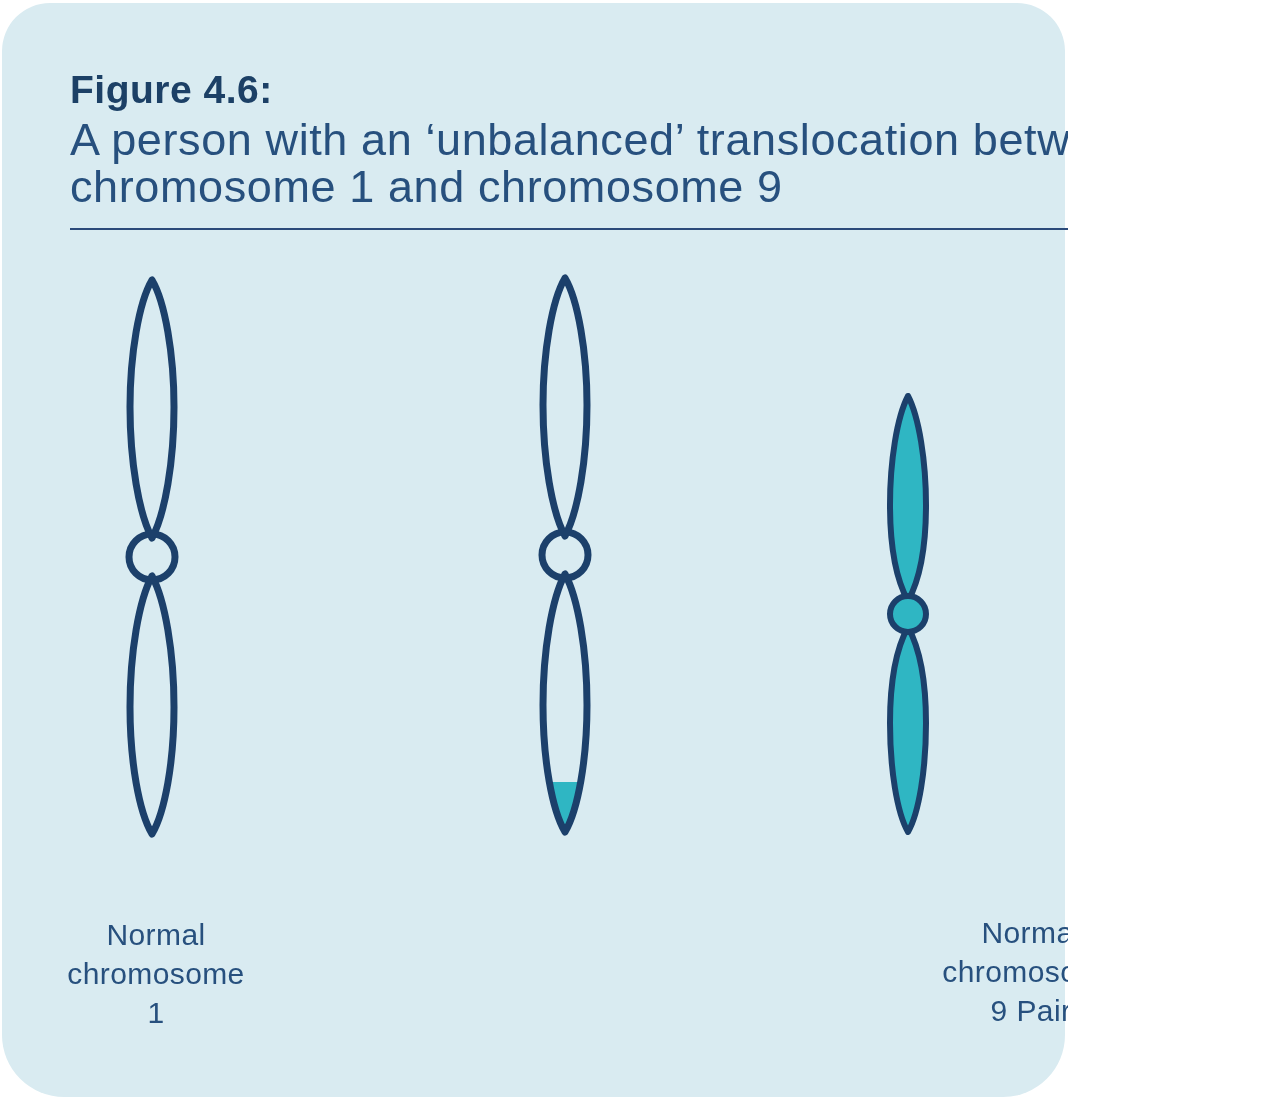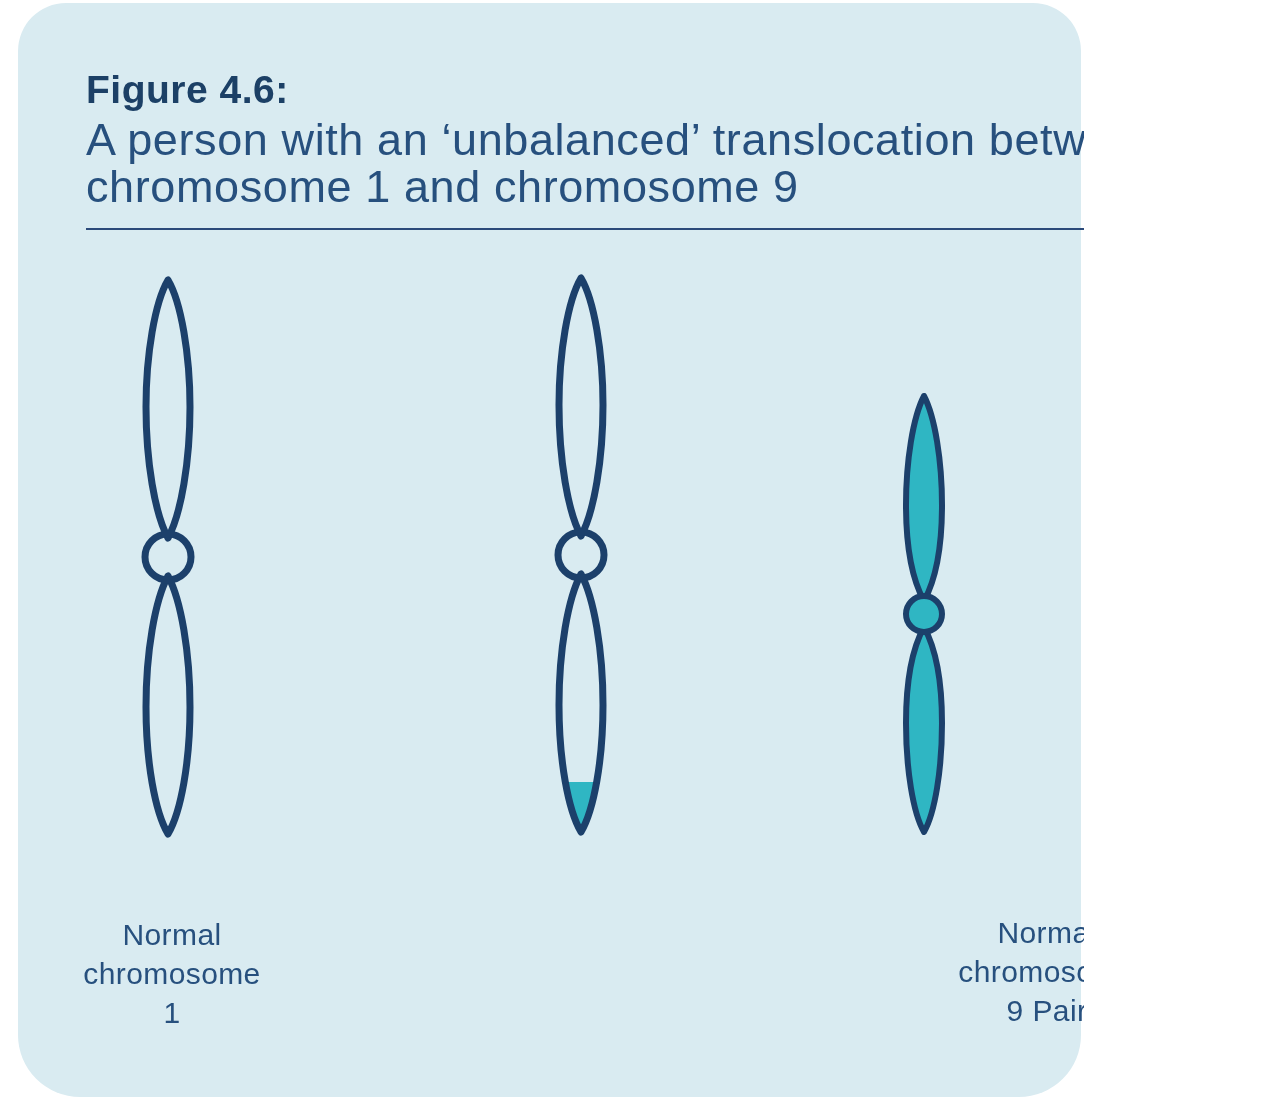--- a/index.html
+++ b/index.html
@@ -1,19 +1,18 @@
 <!DOCTYPE html>
 <html style="--panel-bg: #d9ebf1; --navy: #1c406b; --teal: #2fb6c3; --title: #1c4066; --text: #27507e; --line: #2b4a7a;"><head>
 <meta charset="utf-8">
 <style>
   html,body{margin:0;padding:0;background:#ffffff;}
   #page{
     position:relative;width:1068px;height:1107px;overflow:hidden;
     font-family:"Liberation Sans", sans-serif;
-    margin-left:16px;
     -webkit-font-smoothing:antialiased;
   }
   #panel{
     position:absolute;left:2px;top:3px;right:3px;bottom:10px;
     background:var(--panel-bg,#d9ebf1);
     border-radius:48px 48px 62px 62px;
   }
   .abs{position:absolute;}
   #figure-label{
     left:70px;top:68px;

